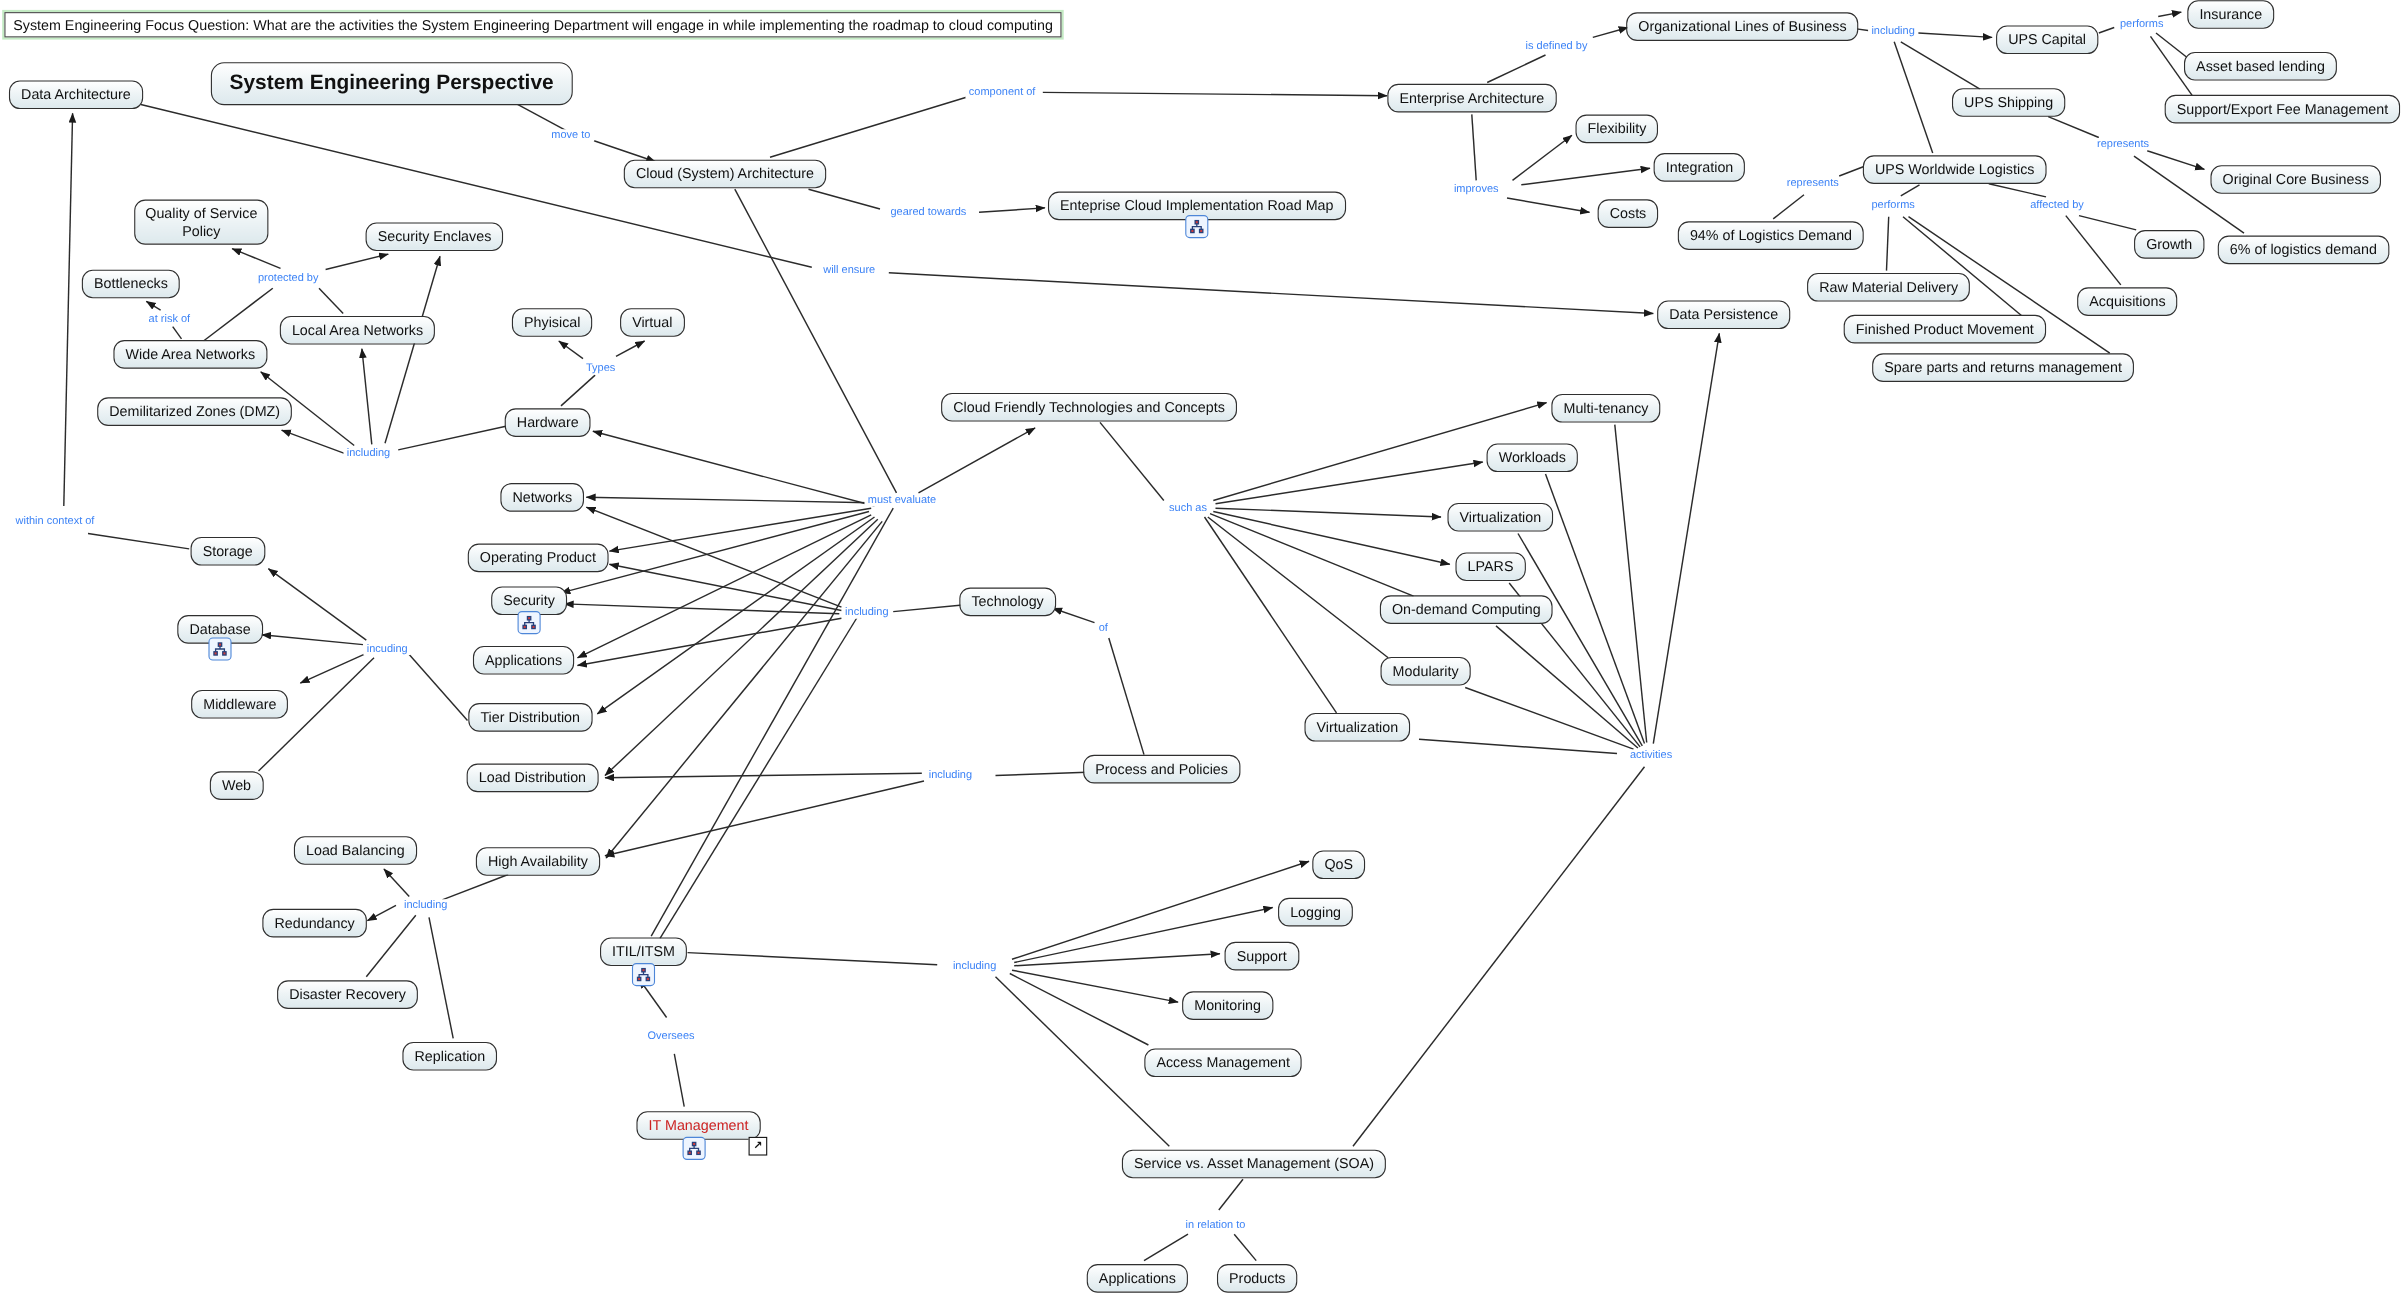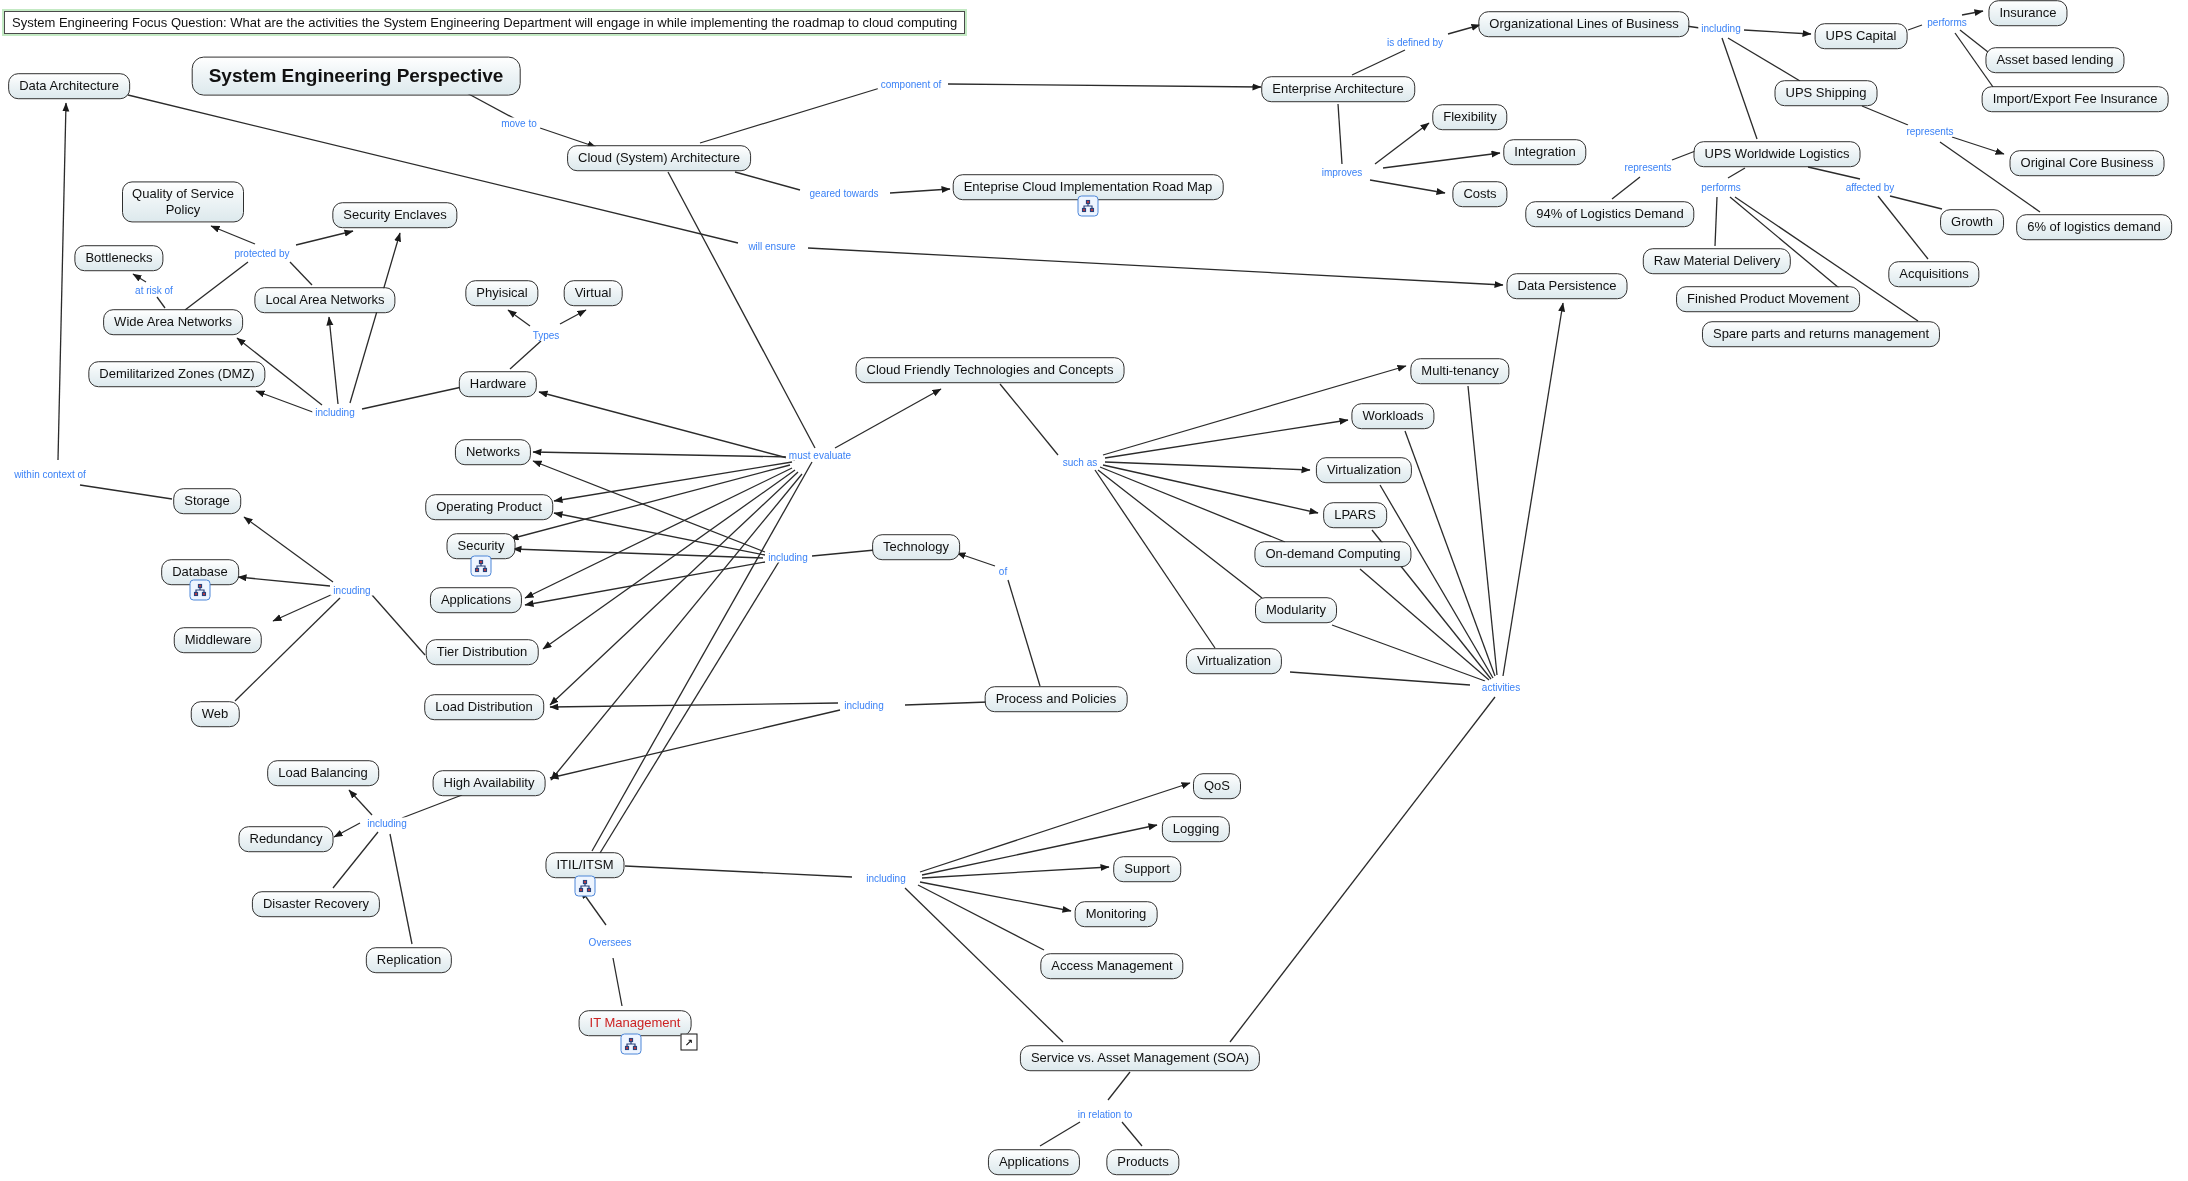--- a/index.html
+++ b/index.html
@@ -155,21 +155,21 @@
 
 <div class="nd ttl" style="left:356px;top:76px">System Engineering Perspective</div>
 <div class="nd" style="left:69px;top:86px">Data Architecture</div>
 <div class="nd" style="left:659px;top:158px">Cloud (System) Architecture</div>
 <div class="nd" style="left:1088px;top:187px">Enteprise Cloud Implementation Road Map</div>
 <div class="nd" style="left:1338px;top:89px">Enterprise Architecture</div>
 <div class="nd" style="left:1584px;top:24px">Organizational Lines of Business</div>
 <div class="nd" style="left:1861px;top:36px">UPS Capital</div>
 <div class="nd" style="left:2028px;top:13px">Insurance</div>
 <div class="nd" style="left:2055px;top:60px">Asset based lending</div>
-<div class="nd" style="left:2075px;top:99px">Import/Export Fee Insurance</div>
+<div class="nd" style="left:2075px;top:99px">Support/Export Fee Management</div>
 <div class="nd" style="left:1826px;top:93px">UPS Shipping</div>
 <div class="nd" style="left:1470px;top:117px">Flexibility</div>
 <div class="nd" style="left:1545px;top:152px">Integration</div>
 <div class="nd" style="left:1480px;top:194px">Costs</div>
 <div class="nd" style="left:1777px;top:154px">UPS Worldwide Logistics</div>
 <div class="nd" style="left:2087px;top:163px">Original Core Business</div>
 <div class="nd" style="left:1610px;top:214px">94% of Logistics Demand</div>
 <div class="nd" style="left:2094px;top:227px">6% of logistics demand</div>
 <div class="nd" style="left:1972px;top:222px">Growth</div>
 <div class="nd" style="left:1934px;top:274px">Acquisitions</div>

